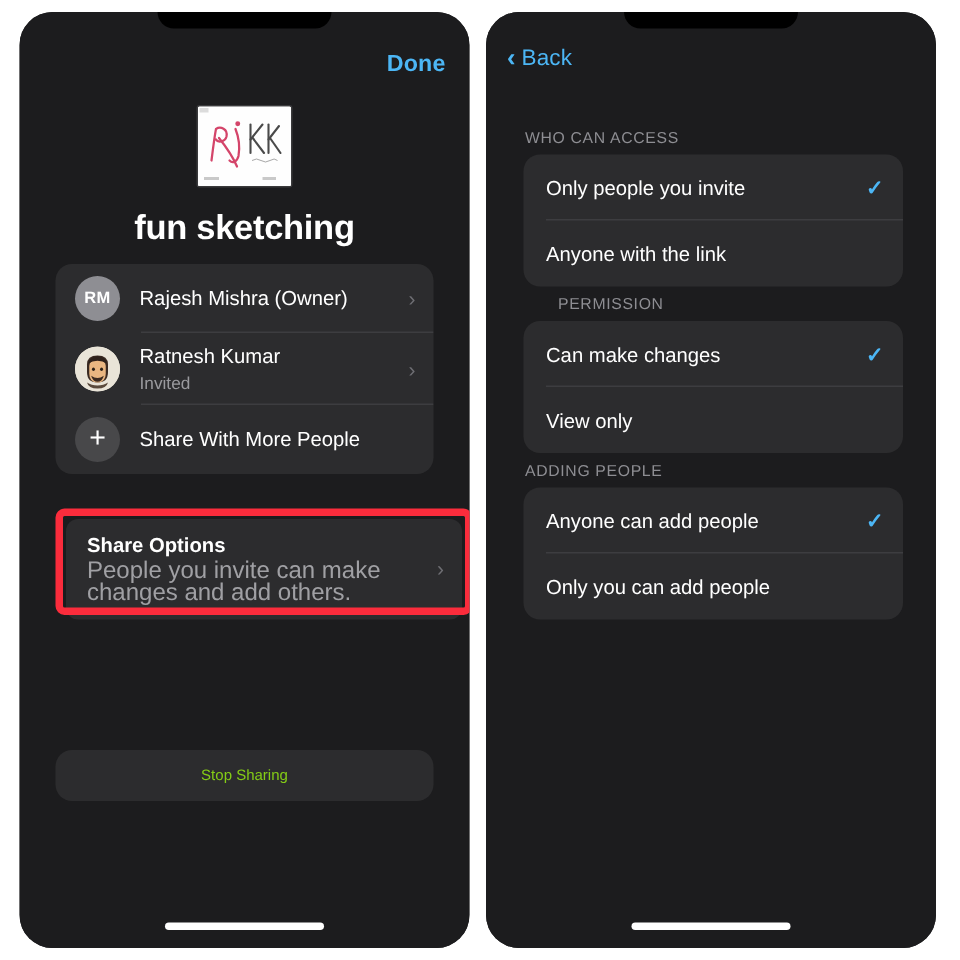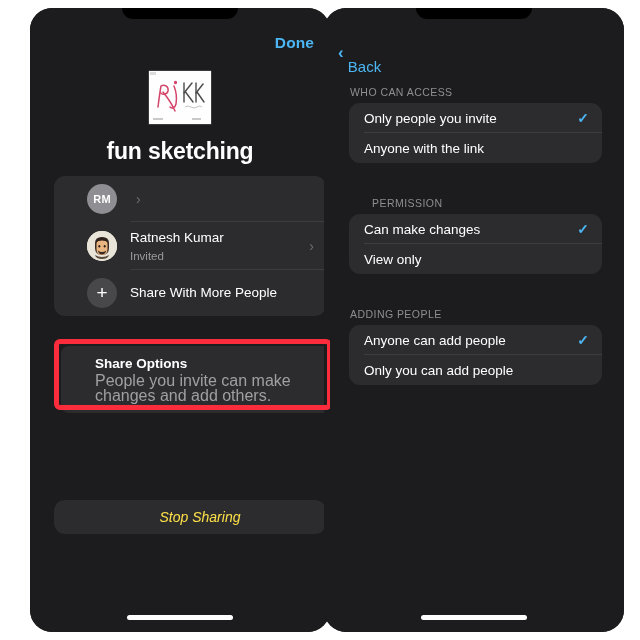--- a/index.html
+++ b/index.html
@@ -23,21 +23,21 @@
   
   .phone {
     position: absolute;
     top: 8px;
     height: 624px;
     background: #1c1c1e;
     border-radius: 22px;
     overflow: hidden;
     box-sizing: border-box;
   }
-  #phone-left  { left: 30px;  width: 300px; }
+  #phone-left  { left: 13px;  width: 300px; }
   #phone-right { left: 324px; width: 300px; }
 
   .notch {
     position: absolute;
     top: 0;
     left: 50%;
     transform: translateX(-50%);
     width: 116px;
     height: 11px;
     background: #000000;
@@ -100,21 +100,20 @@
     letter-spacing: -0.2px;
   }
 
   .card {
     position: absolute;
     left: 24px;
     width: 252px;
     background: #2c2c2e;
     border-radius: 11px;
     overflow: hidden;
-    padding-left: 20px;
   }
 
   #people-card { top: 168px; }
 
   .row {
     display: flex;
     align-items: center;
     padding: 0 12px 0 13px;
     height: 46px;
     box-sizing: border-box;
@@ -236,23 +235,22 @@
 
   #stop-sharing-card { top: 492px; }
   .stop-row {
     height: 34px;
     display: flex;
     align-items: center;
     justify-content: center;
     cursor: pointer;
   }
   .stop-label {
-    font-size: 14px;
-    color: #fde047;
-    font-style: italic;
+    font-size: 10px;
+    color: #84cc16;
   }
 
   
   .topbar-right {
     position: absolute;
     top: 22px;
     left: 14px;
     display: flex;
     align-items: center;
     cursor: pointer;
@@ -261,21 +259,20 @@
     color: #4cb6f5;
     font-size: 17px;
     line-height: 17px;
     font-weight: 700;
     margin-right: 4px;
   }
   .back-label {
     color: #4cb6f5;
     font-size: 15px;
     letter-spacing: 0.1px;
-    margin-top: 28px;
   }
 
   .group-header {
     position: absolute;
     left: 26px;
     font-size: 10.5px;
     letter-spacing: 0.45px;
     color: #8e8e93;
     text-transform: uppercase;
   }
@@ -284,21 +281,21 @@
     position: absolute;
     left: 25px;
     width: 253px;
     background: #2c2c2e;
     border-radius: 11px;
     overflow: hidden;
   }
   .opt-row {
     display: flex;
     align-items: center;
-    height: 30px;
+    height: 44px;
     padding: 0 13px 0 15px;
     position: relative;
     cursor: pointer;
   }
   .opt-label {
     flex: 1 1 auto;
     font-size: 13.5px;
     color: #ffffff;
   }
   .check {
@@ -368,20 +365,23 @@
       </div>
 
       <div class="doc-title">fun sketching</div>
 
       <div class="card" id="people-card">
 
         <div class="row">
           <div class="avatar initials">
             <span>RM</span>
           </div>
+          <div class="row-text">
+            <div class="row-title">Rajesh Mishra (Owner)</div>
+          </div>
           <div class="chev">›</div>
           <div class="sep"></div>
         </div>
 
         <div class="row tall">
           <div class="avatar memoji">
             <svg width="30" height="30" viewBox="0 0 30 30">
               <rect width="30" height="30" fill="#e9e4d8"></rect>
               <path d="M8 12 q0 -6 7 -6 q7 0 7 6 l0 5 q0 7 -7 7 q-7 0 -7 -7 Z" fill="#3a2a22"></path>
               <path d="M9.5 13 q0 -4 5.5 -4 q5.5 0 5.5 4 l0 5 q0 6 -5.5 6 q-5.5 0 -5.5 -6 Z" fill="#e9b681"></path>

